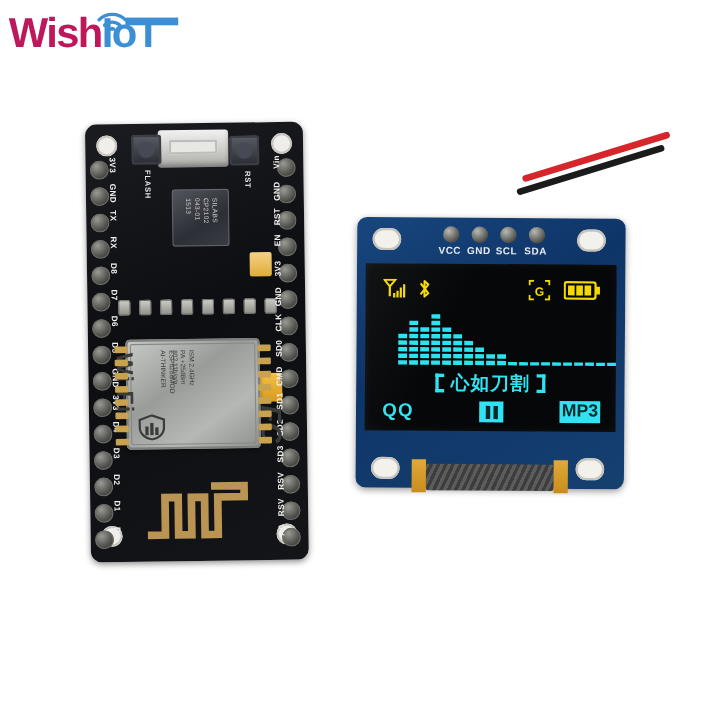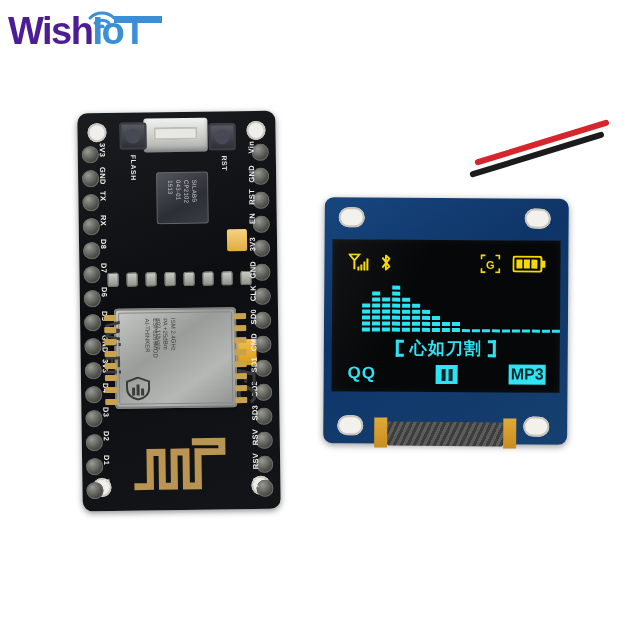--- a/index.html
+++ b/index.html
@@ -3,21 +3,21 @@
 <meta charset="utf-8">
 <style>
   html,body{margin:0;padding:0;background:#ffffff;}
   body{width:640px;height:640px;position:relative;overflow:hidden;
        font-family:"Liberation Sans",sans-serif;}
 
   
   #logo{position:absolute;left:4px;top:2px;width:170px;height:54px;}
   #logo .word{position:absolute;left:4px;top:10px;font-size:38px;font-weight:bold;
       letter-spacing:-1.5px;line-height:38px;}
-  #logo .w-dark{color:#4c1d95;}
+  #logo .w-dark{color:#be185d;}
   #logo .w-light{color:#3c8fd4;}
   #logo .bar{position:absolute;left:110px;top:14px;width:48px;height:7px;background:#3c8fd4;}
   #logo .wifi{position:absolute;left:78px;top:0px;width:40px;height:26px;}
 
   
   #nodemcu{position:absolute;left:80px;top:112px;width:198px;height:398px;
       background:linear-gradient(160deg,#1b1c20 0%,#0d0e11 45%,#141519 100%);
       border-radius:10px;box-shadow:0 2px 6px rgba(0,0,0,.45);
       transform:rotate(-0.8deg);}
   #nodemcu .hole{position:absolute;width:19px;height:19px;border-radius:50%;
@@ -395,20 +395,30 @@
 
 <div class="wire" id="wire-red"></div>
 <div class="wire" id="wire-black"></div>
 
 <div id="oled">
   <div class="ohole o-tl"></div>
   <div class="ohole o-tr"></div>
   <div class="ohole o-bl"></div>
   <div class="ohole o-br"></div>
 
+  <div class="pads" id="oled-pads">
+      <div class="pad" style="left: 0px;"></div>
+      <div class="plbl" style="left: -4px;">VCC</div>
+      <div class="pad" style="left: 26px;"></div>
+      <div class="plbl" style="left: 22px;">GND</div>
+      <div class="pad" style="left: 52px;"></div>
+      <div class="plbl" style="left: 48px;">SCL</div>
+      <div class="pad" style="left: 78px;"></div>
+      <div class="plbl" style="left: 74px;">SDA</div>
+    </div>
 
   <div class="screen">
 
     <div class="statusbar">
       <div class="sb-left">
         <svg width="22" height="18" viewBox="0 0 22 18">
           <path d="M1 1 L11 1 L6 7 Z" fill="none" stroke="#f5d905" stroke-width="1.8"></path>
           <rect x="5" y="7" width="2" height="9" fill="#f5d905"></rect>
           <rect x="9" y="13" width="2" height="4" fill="#f5d905"></rect>
           <rect x="12" y="11" width="2" height="6" fill="#f5d905"></rect>

